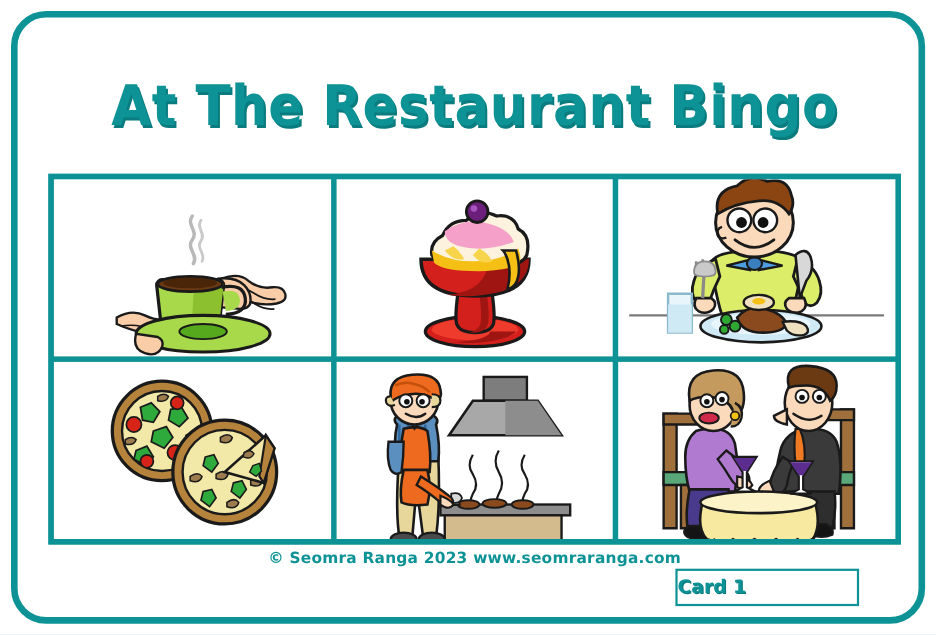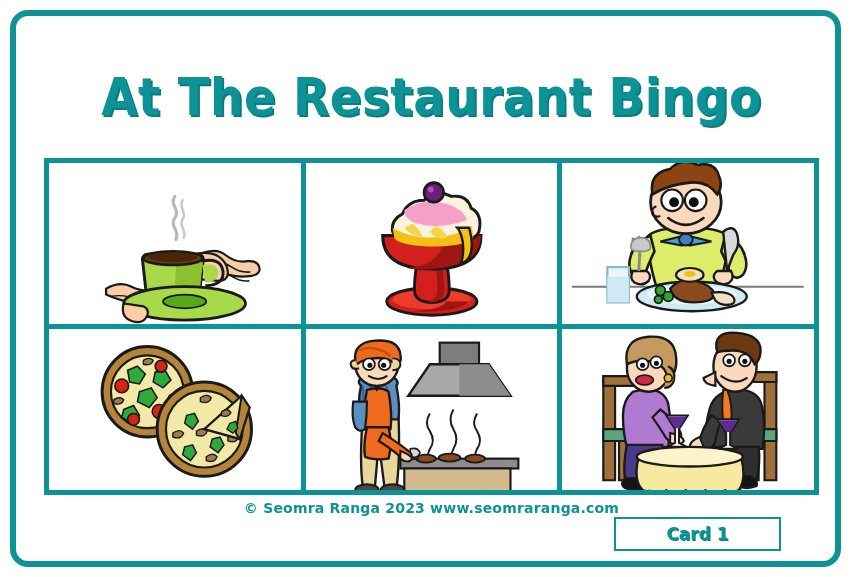--- a/index.html
+++ b/index.html
@@ -14,21 +14,21 @@
     overflow: hidden;
   }
   #card {
     position: absolute;
     left: 10px;
     top: 10px;
     width: 831px;
     height: 557px;
     box-sizing: border-box;
     border: 6px solid #0d9295;
-    border-radius: 18px;
+    border-radius: 32px;
     background: #ffffff;
   }
   #title {
     position: absolute;
     left: 0;
     top: 52px;
     width: 831px;
     text-align: center;
     font-family: "DejaVu Sans", sans-serif;
     font-weight: bold;
@@ -81,21 +81,21 @@
   #card-box {
     position: absolute;
     left: 598px;
     top: 501px;
     width: 167px;
     height: 34px;
     box-sizing: border-box;
     border: 2px solid #0d9295;
     display: flex;
     align-items: center;
-    justify-content: center;
+    justify-content: flex-start;
   }
   #card-label {
     font-family: "DejaVu Sans", sans-serif;
     font-weight: bold;
     font-size: 17px;
     color: #0d9295;
     text-shadow: 1px 1px 0 #0a7b7e;
   }
 </style>
 </head>

